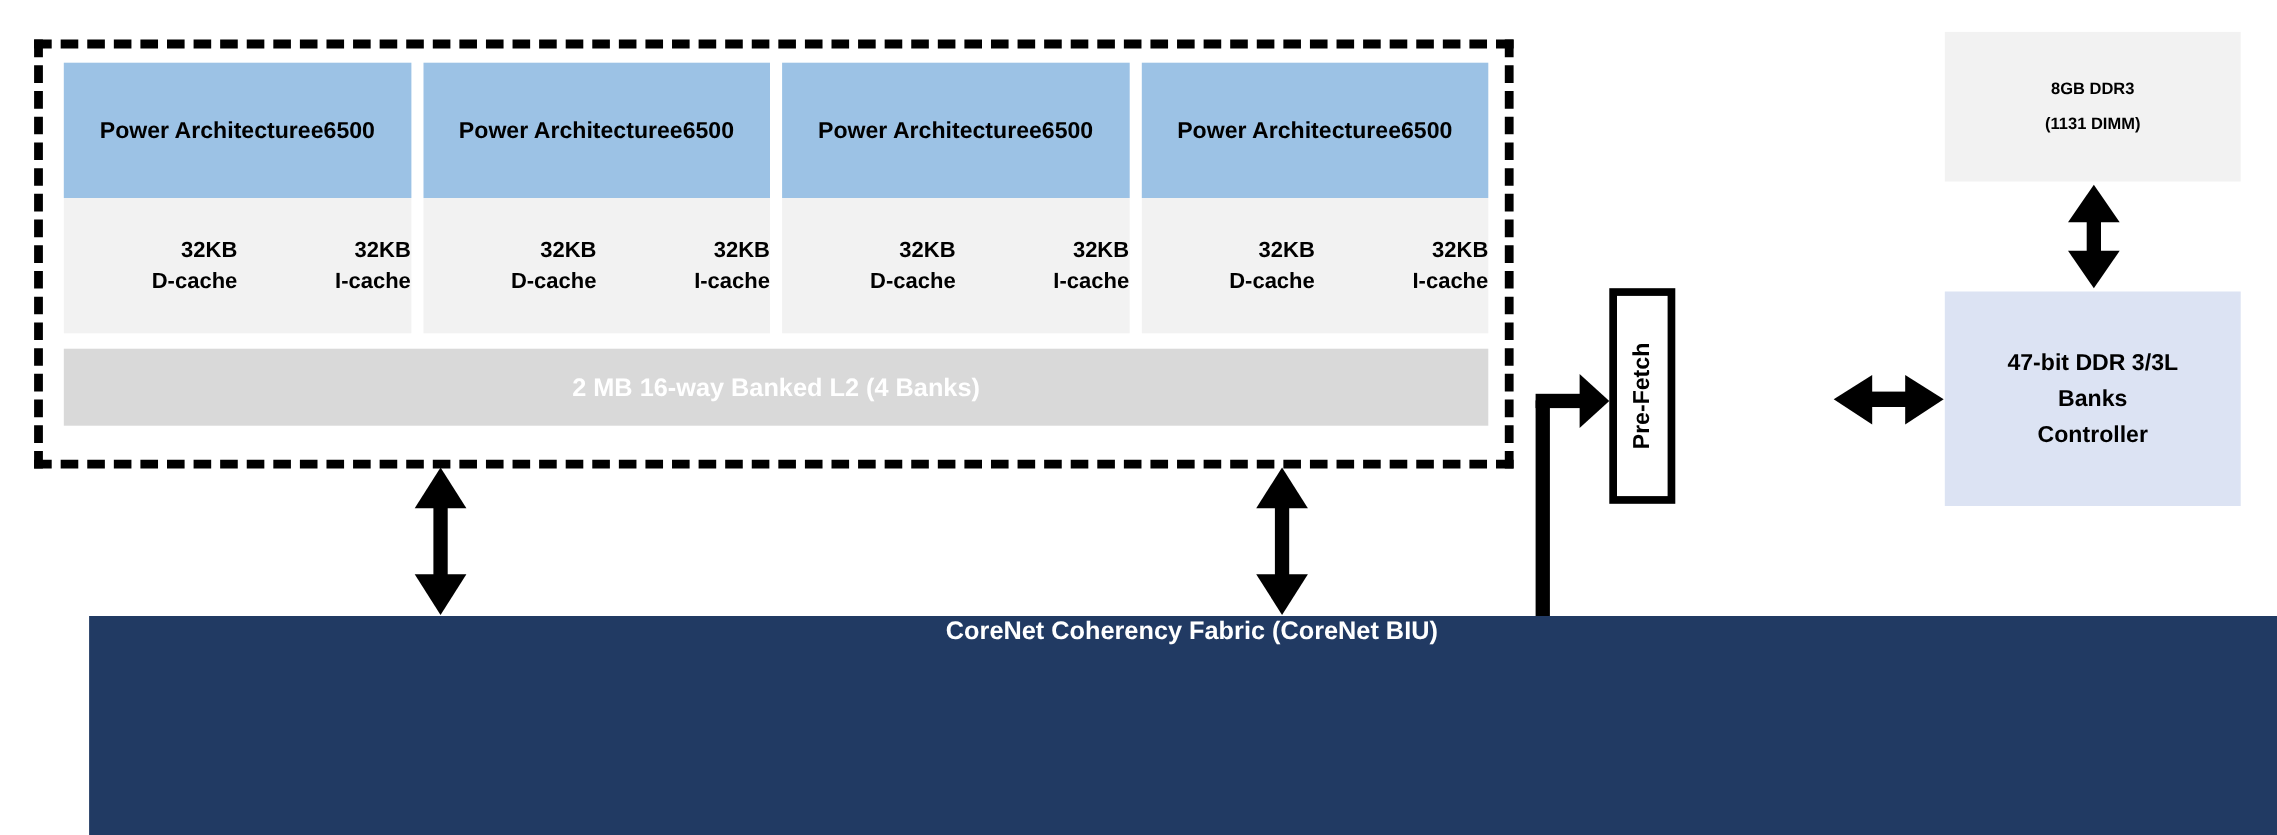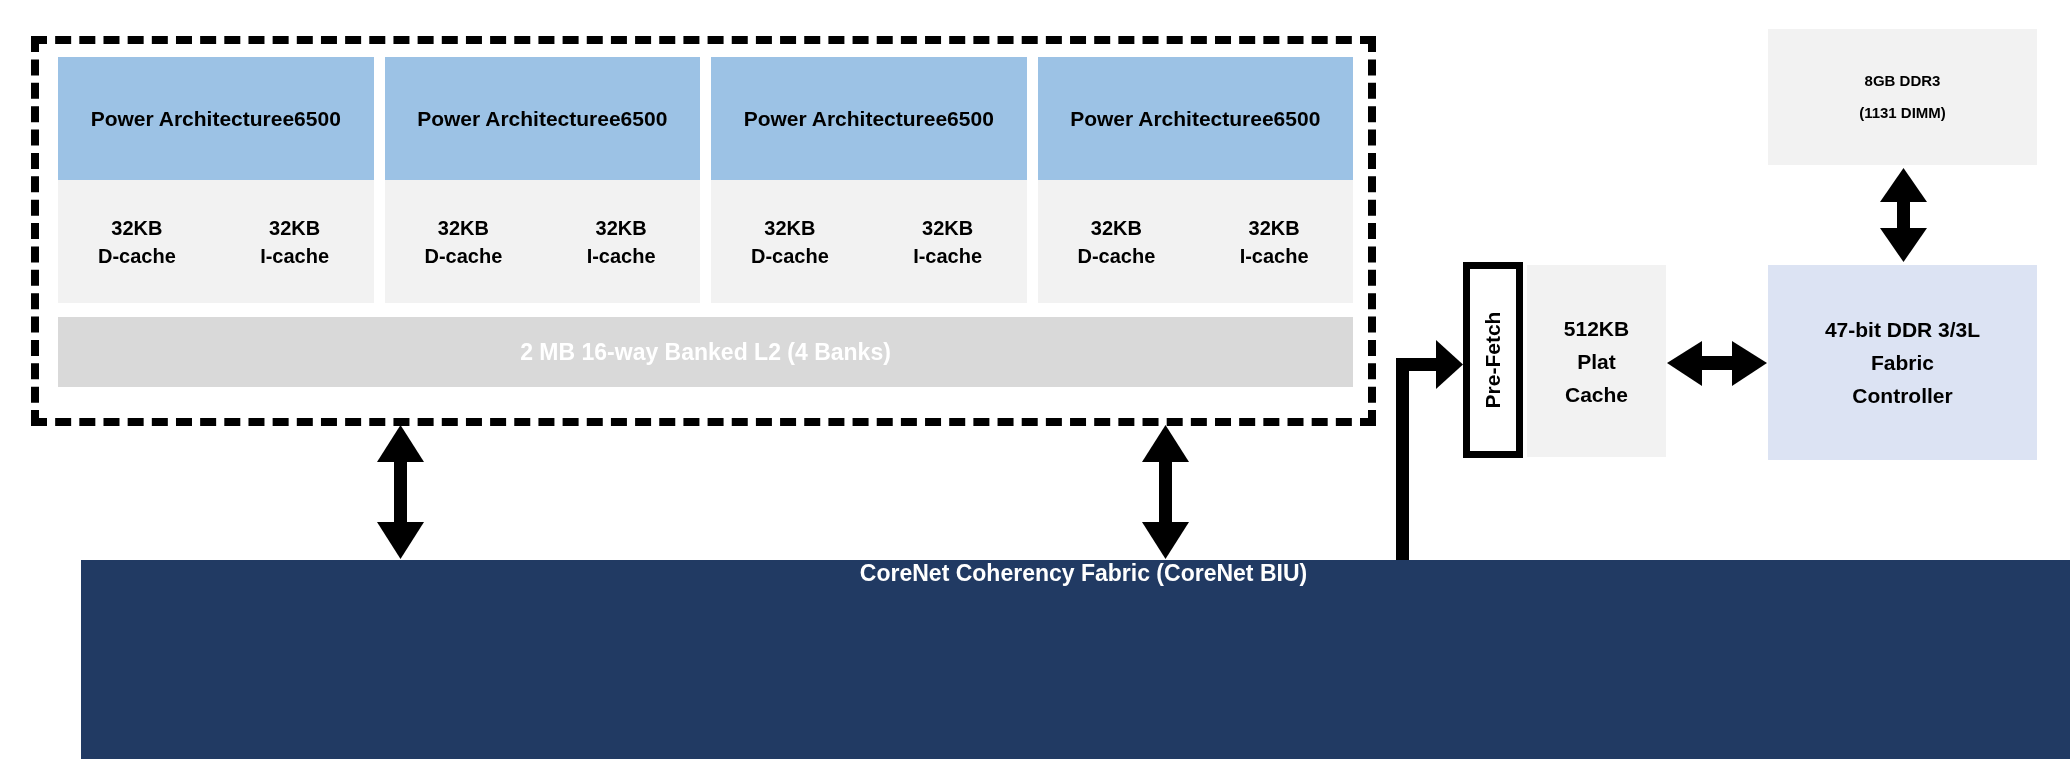--- a/index.html
+++ b/index.html
@@ -22,21 +22,21 @@
   }
   .core{flex:1 1 0;display:flex;flex-direction:column;}
   .core-head{
     height:123px;background:var(--core_blue);
     display:flex;flex-direction:row;align-items:center;justify-content:center;
     font-size:21px;line-height:28px;text-align:center;
   }
   .core-caches{
     height:123px;background:var(--light_gray);
     display:flex;align-items:center;
-    font-size:20px;line-height:28px;text-align:center;
+    font-size:20px;line-height:28px;text-align:right;
   }
   .cache-cell{flex:1 1 0;}
 
   
   #l2-bar{
     left:58px;top:317px;width:1295px;height:70px;
     background:var(--l2_gray);color:#fff;
     display:flex;align-items:center;justify-content:center;
     font-size:23px;
   }
@@ -165,29 +165,24 @@
 </div>
 
   <div class="abs" id="l2-bar">
     <span>2 MB 16-way Banked L2 (4 Banks)</span>
   </div>
 
   <div class="abs" id="prefetch-box">
     <span class="vtext">Pre-Fetch</span>
   </div>
 
-  <div class="abs" id="plat-cache-box">
-    <div>512KB</div>
-    <div>Plat</div>
-    <div>Cache</div>
-  </div>
 
   <div class="abs" id="memctrl-box">
     <div>47-bit DDR 3/3L</div>
-    <div>Fabric</div>
+    <div>Banks</div>
     <div>Controller</div>
   </div>
 
   <div class="abs" id="dram-box">
     <div>8GB DDR3</div>
     <div>(1131 DIMM)</div>
   </div>
 
   <div class="abs" id="fabric-bar">
     <span>CoreNet Coherency Fabric (CoreNet BIU)</span>

